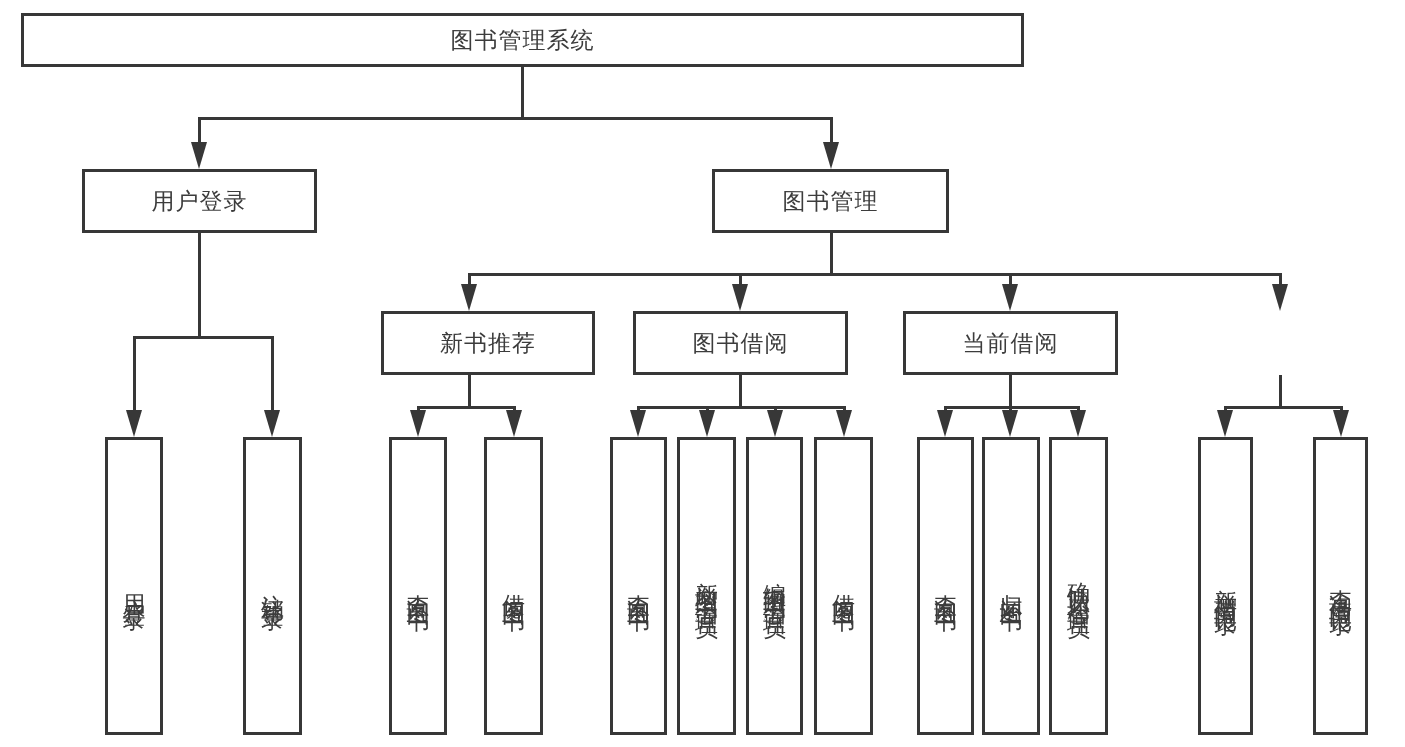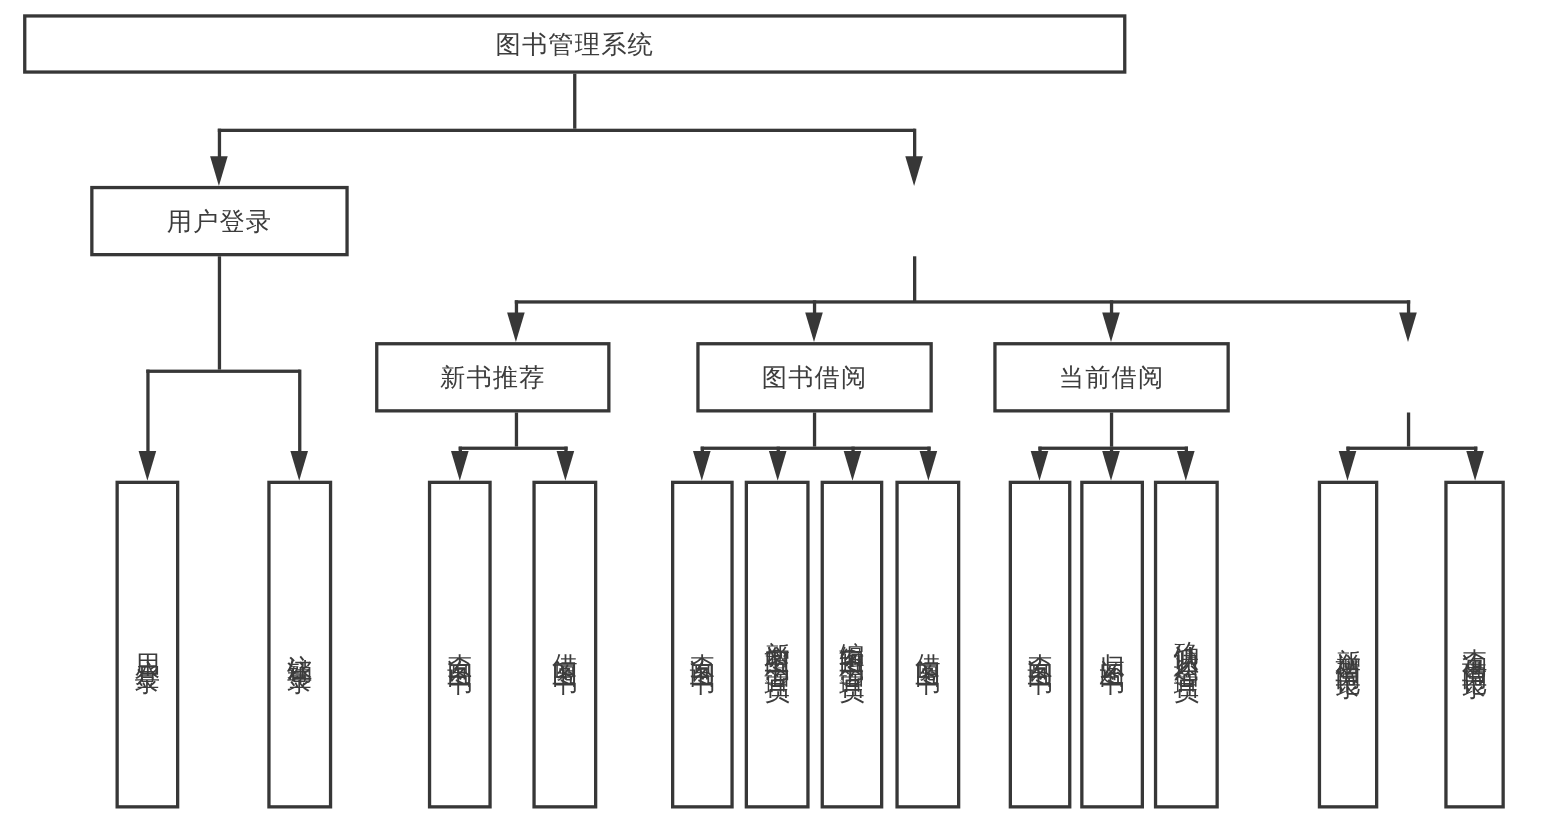--- a/index.html
+++ b/index.html
@@ -26,40 +26,41 @@
   <div class="box" style="left:21px;top:13px;width:1003px;height:54px">图书管理系统</div>
 
   <div class="vl" style="left:521px;top:67px;height:50px"></div>
   <div class="hl" style="left:198px;top:117px;width:634px"></div>
   <div class="vl" style="left:198px;top:117px;height:28px"></div>
   <div class="ar" style="left:191px;top:142px"></div>
   <div class="vl" style="left:830px;top:117px;height:28px"></div>
   <div class="ar" style="left:823px;top:142px"></div>
 
   <div class="box mid" style="left:82px;top:169px;width:235px">用户登录</div>
+  <div class="box mid" style="left:712px;top:169px;width:237px">图书管理</div>
 
   <div class="vl" style="left:198px;top:233px;height:103px"></div>
   <div class="hl" style="left:133px;top:336px;width:140px"></div>
   <div class="vl" style="left:133px;top:336px;height:76px"></div>
   <div class="ar" style="left:126px;top:410px"></div>
   <div class="vl" style="left:271px;top:336px;height:76px"></div>
   <div class="ar" style="left:264px;top:410px"></div>
 
   <div class="vl" style="left:830px;top:233px;height:42px"></div>
   <div class="hl" style="left:468px;top:273px;width:814px"></div>
   <div class="vl" style="left:468px;top:273px;height:14px"></div>
   <div class="ar" style="left:461px;top:284px"></div>
   <div class="vl" style="left:739px;top:273px;height:14px"></div>
   <div class="ar" style="left:732px;top:284px"></div>
   <div class="vl" style="left:1009px;top:273px;height:14px"></div>
   <div class="ar" style="left:1002px;top:284px"></div>
   <div class="vl" style="left:1279px;top:273px;height:14px"></div>
   <div class="ar" style="left:1272px;top:284px"></div>
 
-  <div class="box mid" style="left:341px;top:311px;width:214px">新书推荐</div>
+  <div class="box mid" style="left:381px;top:311px;width:214px">新书推荐</div>
   <div class="box mid" style="left:633px;top:311px;width:215px">图书借阅</div>
   <div class="box mid" style="left:903px;top:311px;width:215px">当前借阅</div>
 
   <div class="vl" style="left:468px;top:375px;height:31px"></div>
   <div class="hl" style="left:417px;top:406px;width:99px"></div>
   <div class="vl" style="left:417px;top:406px;height:8px"></div>
   <div class="ar" style="left:410px;top:410px"></div>
   <div class="vl" style="left:513px;top:406px;height:8px"></div>
   <div class="ar" style="left:506px;top:410px"></div>
 

